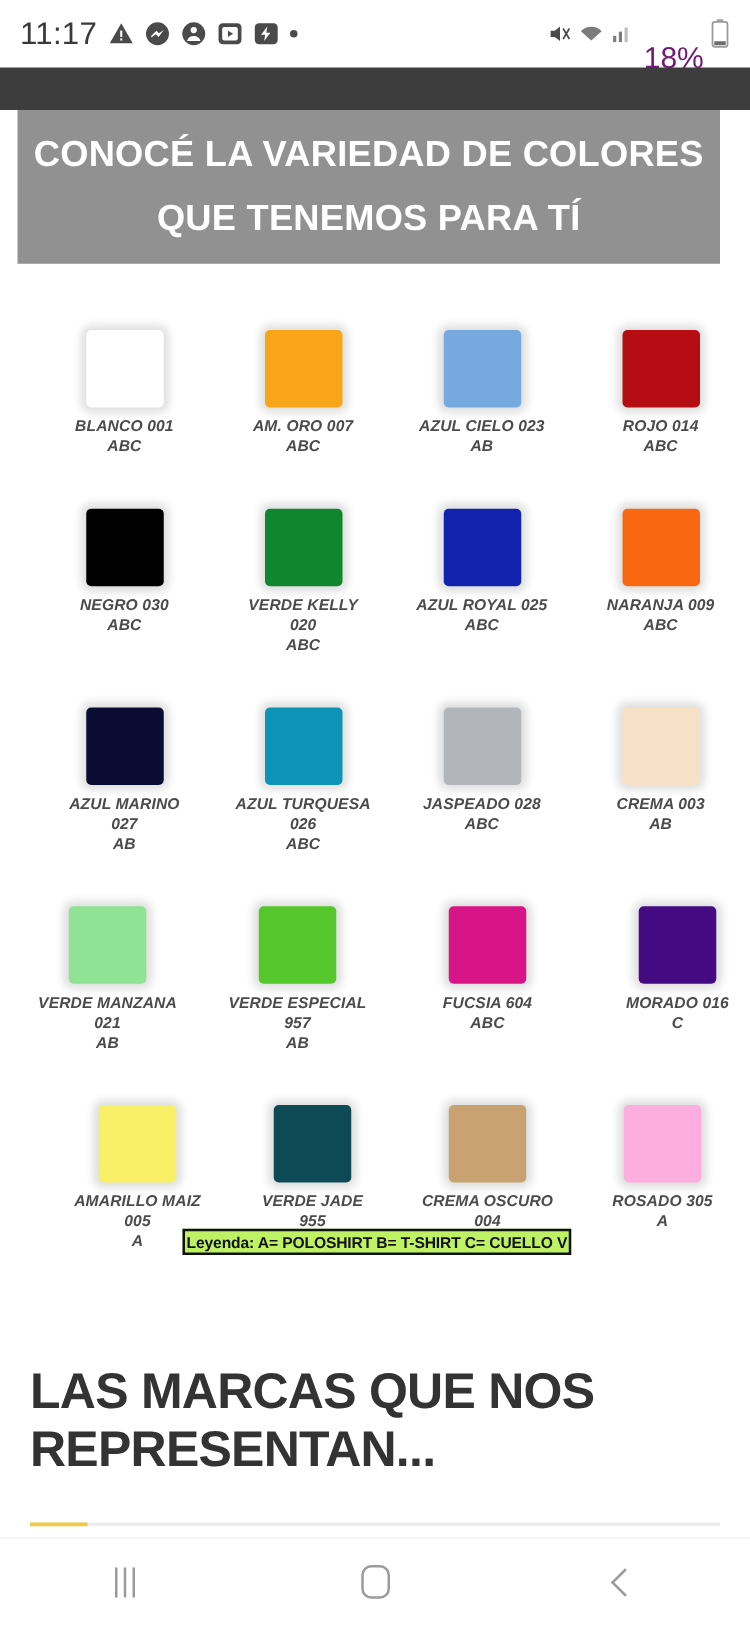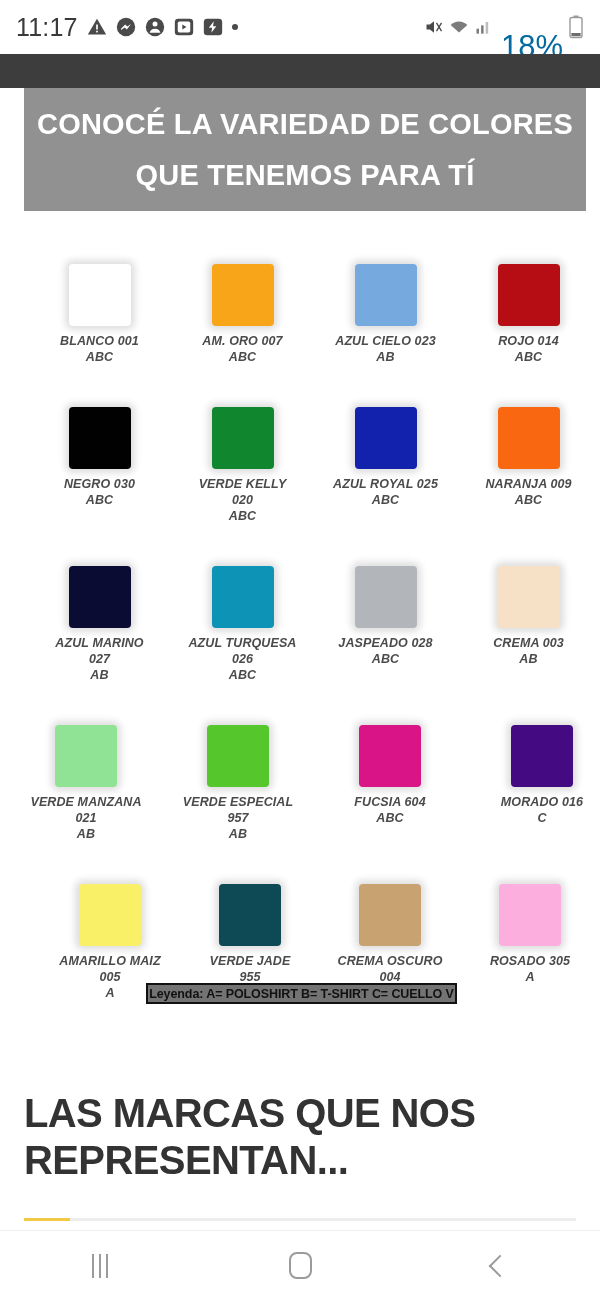--- a/index.html
+++ b/index.html
@@ -14,33 +14,33 @@
   
   .statusbar {
     position: absolute; top: 0; left: 0; width: 600px; height: 54px;
     background: #ffffff;
     display: flex; align-items: center; justify-content: space-between;
     padding: 0 16px;
   }
   .sb-left { display: flex; align-items: center; gap: 9px; }
   .sb-time { font-size: 25px; color: #3a3a3a; letter-spacing: .2px; font-family:"Liberation Sans", sans-serif;}
   .sb-right { display: flex; align-items: center; gap: 5px; }
-  .sb-pct { font-size: 31px; color: #0369a1; margin-left: 2px; margin-top: 40px; }
+  .sb-pct { font-size: 24px; color: #701a75; margin-left: 2px; margin-top: 40px; }
   .sb-icon { display: inline-flex; align-items: center; justify-content: center; }
   .dot-icon { width: 6px; height: 6px; border-radius: 50%; background: #4a4a4a; display:inline-block; }
 
   
   .darkbar {
     position: absolute; top: 54px; left: 0; width: 600px; height: 34px;
     background: #3d3d3d;
   }
 
   
   .banner {
-    position: absolute; top: 88px; left: 24px; width: 562px; height: 123px;
+    position: absolute; top: 88px; left: 14px; width: 562px; height: 123px;
     background: #919191;
     display: flex; flex-direction: column; align-items: center; justify-content: center;
     padding: 6px 10px;
   }
   .banner-line {
     color: #ffffff; font-weight: bold; font-size: 29px;
     letter-spacing: .2px; line-height: 1.75; text-align: center;
     white-space: nowrap;
   }
 
@@ -66,21 +66,21 @@
     color: #4b4b4b; text-align: center; line-height: 1.28;
     white-space: pre-line;
     letter-spacing: .1px;
   }
 
   
   .legend {
     position: absolute; top: 983px; left: 146px; width: 311px; height: 21px;
     border: 2px solid #111;
     display: flex; align-items: center; justify-content: center;
-    background: #737373;
+    background: #bef264;
   }
   .legend-text {
     font-size: 12.5px; font-weight: bold; color: #111;
     white-space: nowrap; letter-spacing: -0.1px;
   }
 
   
   .section {
     position: absolute; top: 1090px; left: 24px; width: 552px;
   }

